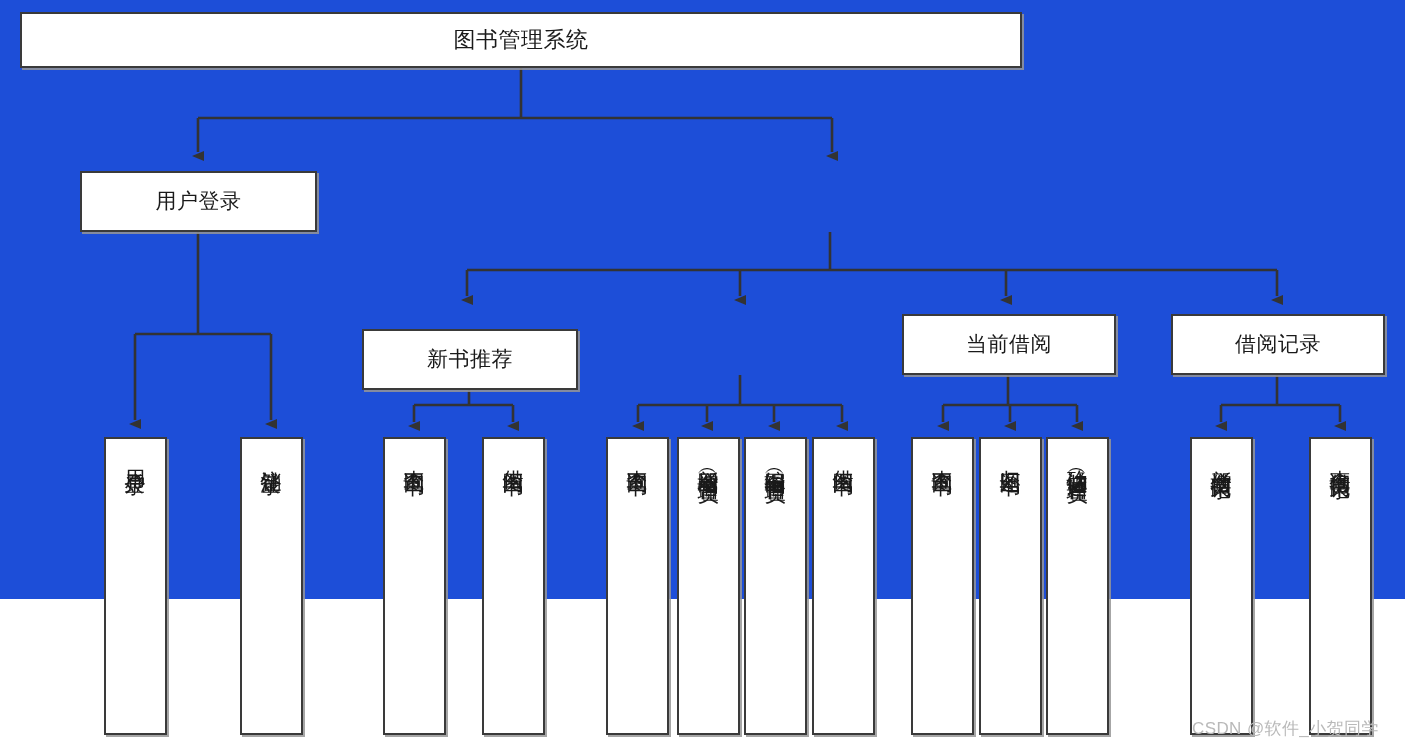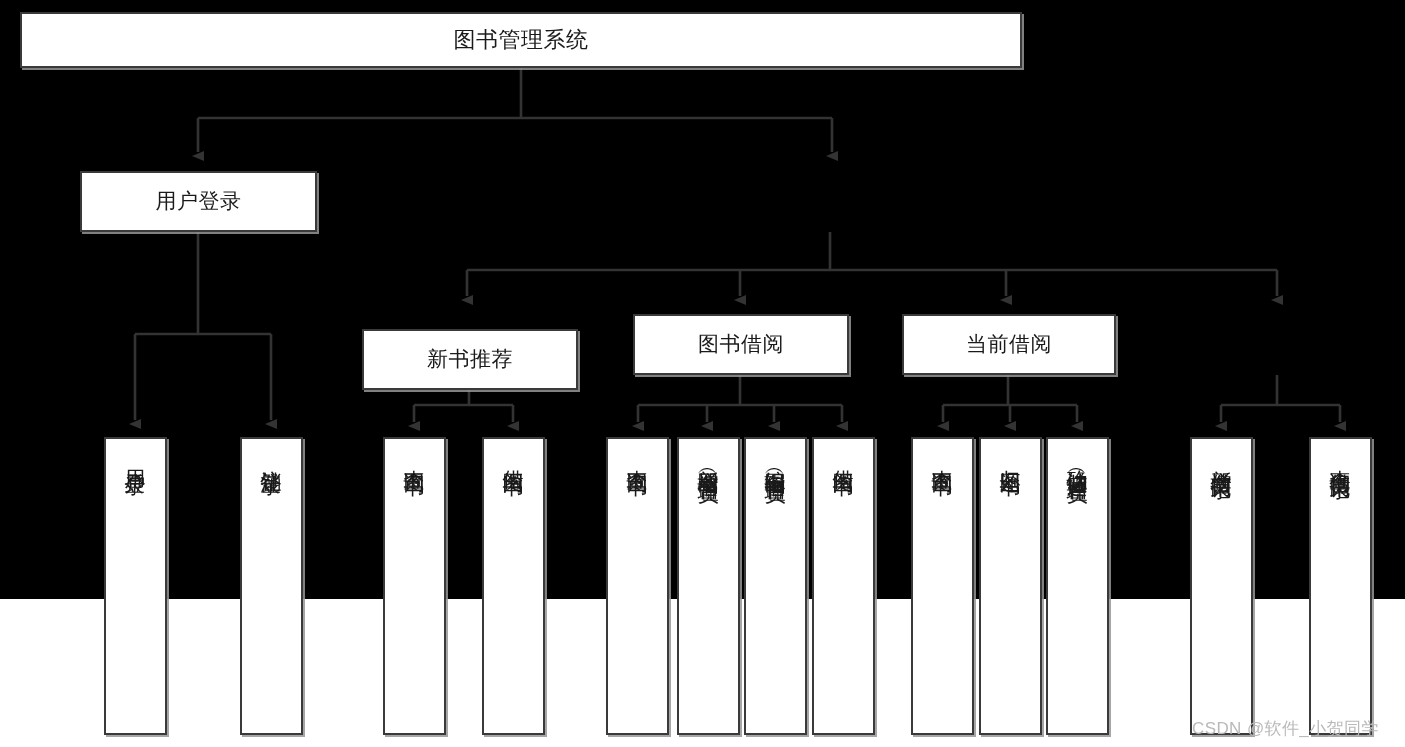--- a/index.html
+++ b/index.html
@@ -10,21 +10,21 @@
   body {
     font-family: "Liberation Sans", "DejaVu Sans", sans-serif;
     width: 1405px;
     height: 747px;
     overflow: hidden;
   }
   #canvas {
     position: relative;
     width: 1405px;
     height: 599px;
-    background: #000000;
+    background: #1d4ed8;
   }
   svg.edges {
     position: absolute;
     left: 0;
     top: 0;
     width: 1405px;
     height: 747px;
     pointer-events: none;
   }
   .node {
@@ -129,25 +129,25 @@
     <span class="lbl">图书管理系统</span>
   </div>
 
   <div class="node horiz" style="left:80px; top:171px; width:237px; height:61px;">
     <span class="lbl">用户登录</span>
   </div>
 
   <div class="node horiz" style="left:362px; top:314px; width:216px; height:61px;margin-top:15px;">
     <span class="lbl">新书推荐</span>
   </div>
-  <div class="node horiz" style="left:633px; top:314px; width:216px; height:61px;">
-    <span class="lbl">图书借阅</span>
-  </div>
   <div class="node horiz" style="left:902px; top:314px; width:214px; height:61px;">
     <span class="lbl">当前借阅</span>
+  </div>
+  <div class="node horiz" style="left:1171px; top:314px; width:214px; height:61px;">
+    <span class="lbl">借阅记录</span>
   </div>
 
   <div class="node vert" style="left:104px; top:437px; width:63px; height:298px;">
     <span class="lbl">用户登录</span>
   </div>
   <div class="node vert" style="left:240px; top:437px; width:63px; height:298px;">
     <span class="lbl">注销登录</span>
   </div>
 
   <div class="node vert" style="left:383px; top:437px; width:63px; height:298px;">

